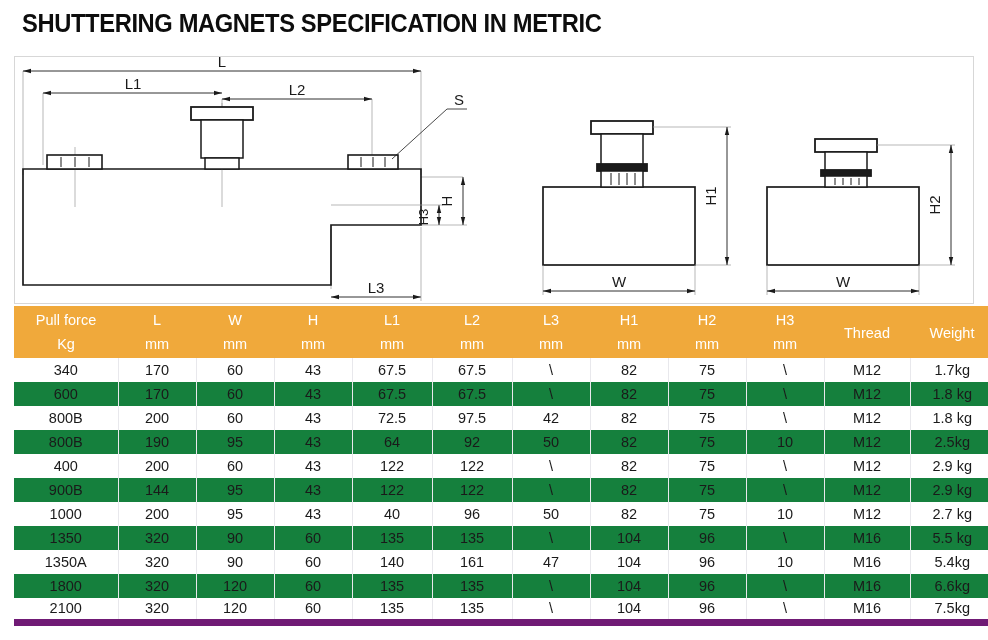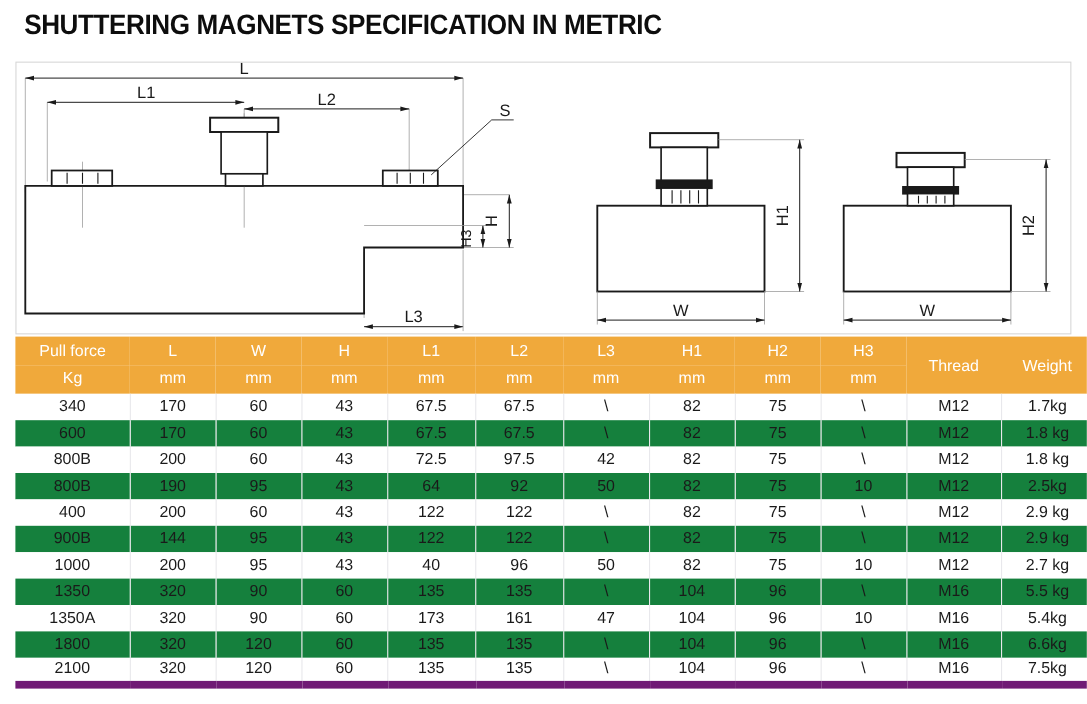--- a/index.html
+++ b/index.html
@@ -375,21 +375,21 @@
           <td>96</td>
           <td class="na">\</td>
           <td>M16</td>
           <td>5.5 kg</td>
         </tr>
         <tr class="odd">
           <td>1350A</td>
           <td>320</td>
           <td>90</td>
           <td>60</td>
-          <td>173</td>
+          <td>140</td>
           <td>161</td>
           <td>47</td>
           <td>104</td>
           <td>96</td>
           <td>10</td>
           <td>M16</td>
           <td>5.4kg</td>
         </tr>
         <tr class="even">
           <td>1800</td>

